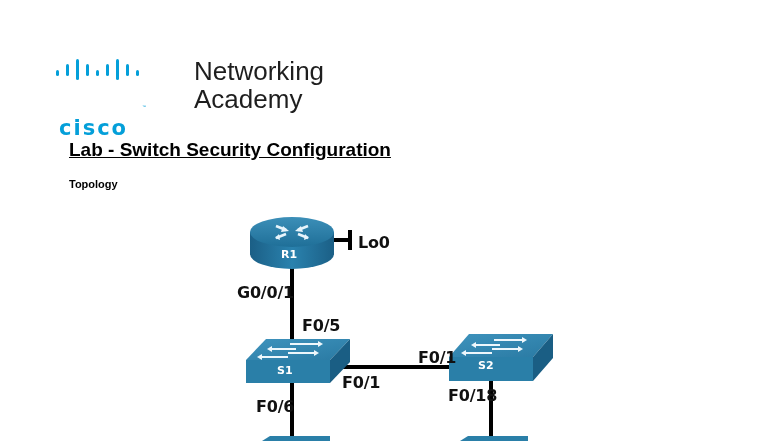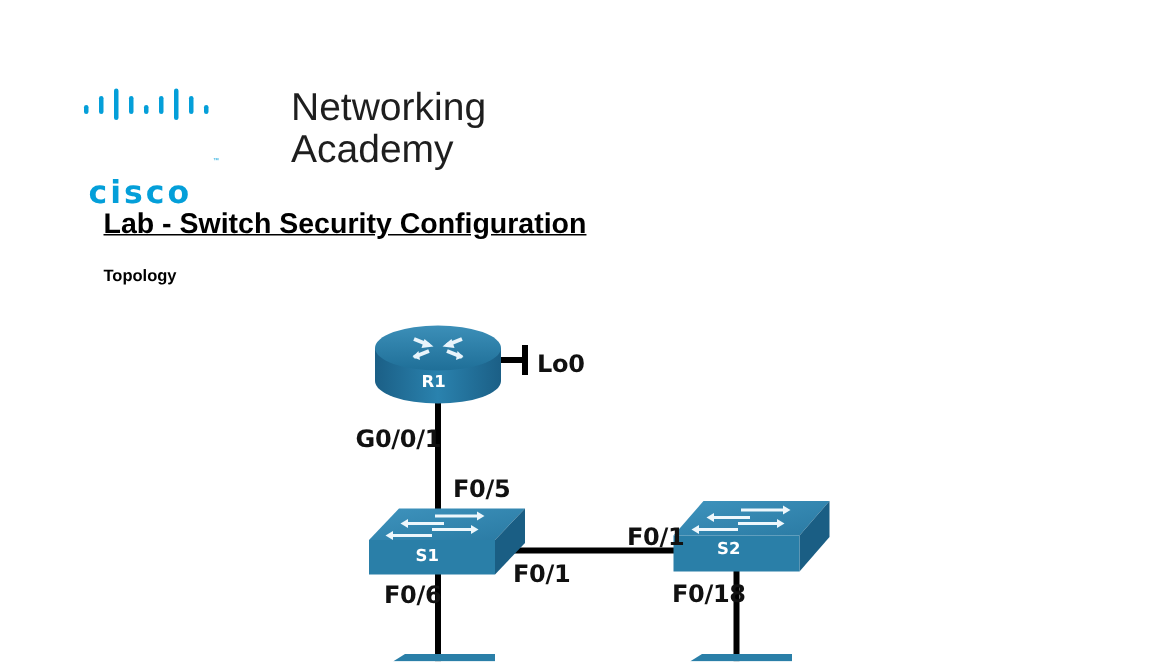--- a/index.html
+++ b/index.html
@@ -147,15 +147,15 @@
 
   <div class="dev-lbl" style="left:281px;top:248px">R1</div>
   <div class="dev-lbl" style="left:277px;top:364px">S1</div>
   <div class="dev-lbl" style="left:478px;top:359px">S2</div>
 
   <div class="lbl" style="left:358px;top:233px">Lo0</div>
   <div class="lbl" style="left:237px;top:283px">G0/0/1</div>
   <div class="lbl" style="left:302px;top:316px">F0/5</div>
   <div class="lbl" style="left:342px;top:373px">F0/1</div>
   <div class="lbl" style="left:418px;top:348px">F0/1</div>
-  <div class="lbl" style="left:256px;top:387px">F0/6</div>
+  <div class="lbl" style="left:256px;top:397px">F0/6</div>
   <div class="lbl" style="left:448px;top:386px">F0/18</div>
 </div>
 
 </body></html>

